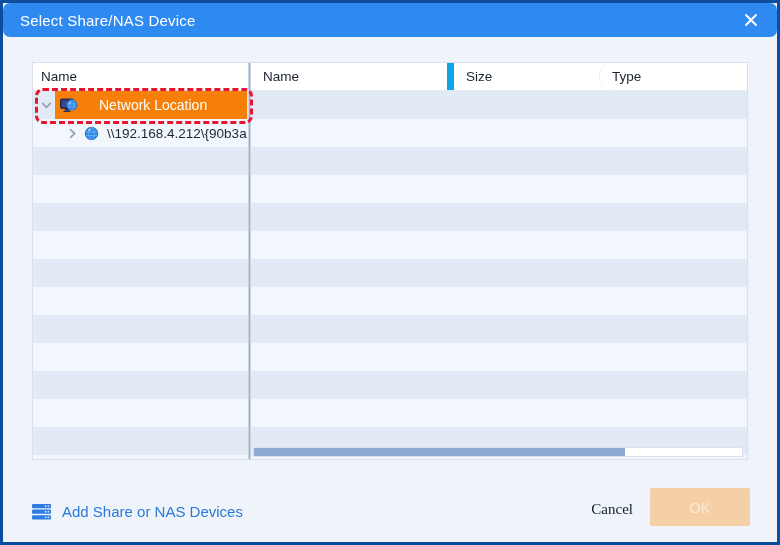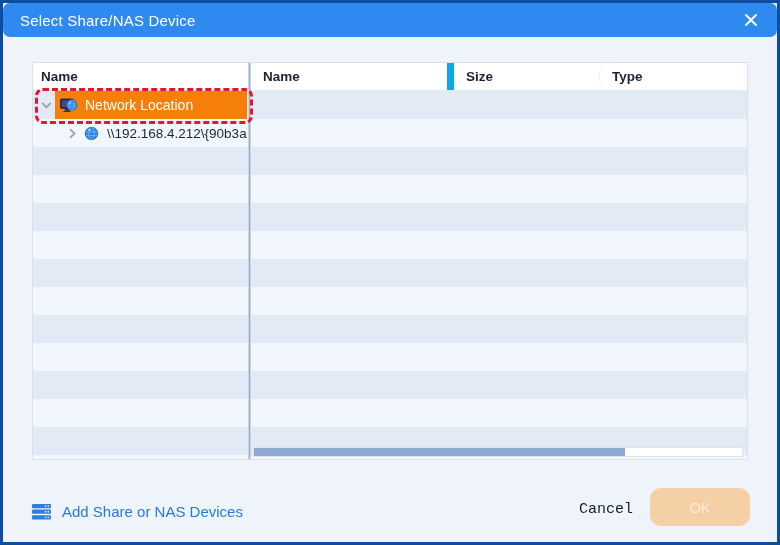--- a/index.html
+++ b/index.html
@@ -38,21 +38,21 @@
   .splitter {
     width: 3px;
     background: linear-gradient(to right, #dfe7f2, #9cb0ca, #dfe7f2);
     cursor: col-resize;
   }
   .panel-header {
     position: relative; z-index: 2;
     height: 28px; background: #ffffff;
     border-bottom: 1px solid #e4eaf2;
     display: flex; align-items: center;
-    font-size: 13.5px; color: #1b2330; font-weight: bold;
+    font-size: 13.5px; color: #1b2330;
   }
   .panel-left .panel-header { padding-left: 8px; }
   .hdr-cell { height: 100%; display: flex; align-items: center; padding-left: 12px; }
   .hdr-name { width: 196px; }
   .hdr-size { width: 152px; border-left: 7px solid #0ea5e9; }
   .hdr-type { flex: 1; border-left: 1px solid #edf1f7; border-radius: 12px; }
   .rows-bg {
     position: absolute; left: 0; right: 0; top: 28px; bottom: 0;
     background: repeating-linear-gradient(to bottom, #e2eaf5 0 28px, #f2f7fd 28px 56px);
   }
@@ -61,21 +61,21 @@
   .tree-row-1 { top: 28px; }
   .tree-row-2 { top: 56px; padding-left: 32px; }
   .expander {
     width: 14px; height: 14px; display: flex; align-items: center; justify-content: center;
     margin-left: 6px; cursor: pointer; flex: none;
   }
   .tree-row-2 .expander { margin-left: 0; }
   .selected-row {
     position: absolute; left: 22px; right: 1px; top: 0; bottom: 0;
     background: #f57f08;
-    display: flex; align-items: center; gap: 7px; padding-left: 5px;
+    display: flex; align-items: center; gap: 21px; padding-left: 5px;
     color: #ffffff; font-size: 14px; cursor: pointer;
     white-space: nowrap; overflow: hidden;
   }
   .tree-label-2 {
     color: #1b2836; font-size: 13.5px; margin-left: 6px;
     white-space: nowrap; overflow: hidden; flex: 1;
   }
   .icon-box { width: 18px; height: 17px; flex: none; display: flex; }
   
   .annotation-rect {
@@ -93,27 +93,27 @@
   .add-link {
     position: absolute; left: 29px; bottom: 22px;
     display: flex; align-items: center; gap: 9px;
     background: none; border: none; cursor: pointer;
     color: #2b79d8; font-size: 15px; font-family: "Liberation Sans", sans-serif; text-align: center;
   }
   .cancel-btn {
     position: absolute; right: 140px; bottom: 18px;
     background: none; border: none; cursor: pointer;
     color: #131e2c; font-size: 15px; padding: 6px 4px;
-    font-family: Liberation Mono, monospace;
+    font-family: Liberation Serif, serif;
   }
   .ok-btn {
     position: absolute; right: 27px; bottom: 16px;
     width: 100px; height: 38px;
     background: #f5cfa6; color: #fbe9d4;
-    border: none; border-radius: 11px; font-size: 15px;
+    border: none; border-radius: 2px; font-size: 15px;
     font-family: "Liberation Sans", sans-serif;
   }
 </style>
 </head>
 <body>
 
 <div class="dialog">
 
   <div class="titlebar">
     <span class="title-text">Select Share/NAS Device</span>

